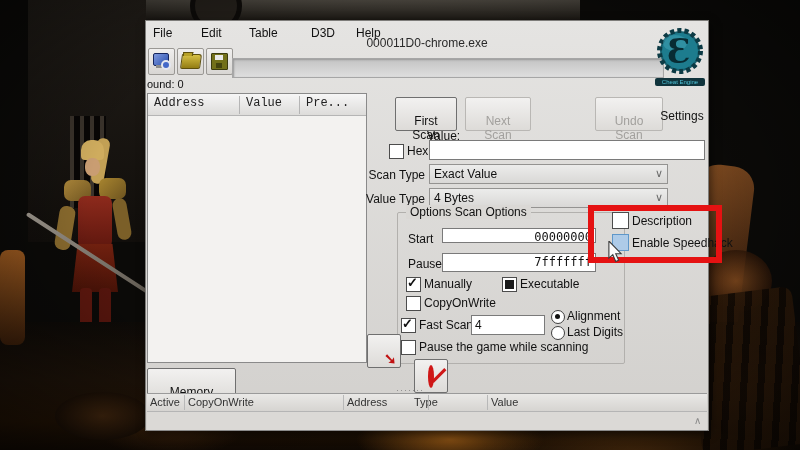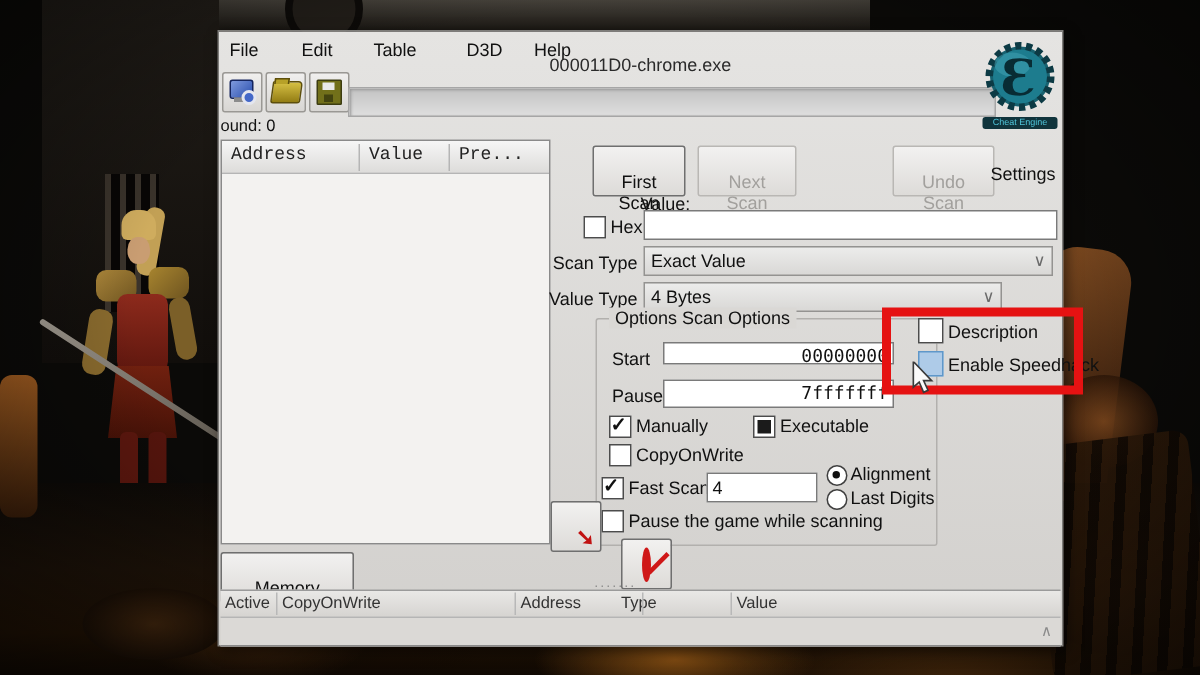--- a/index.html
+++ b/index.html
@@ -186,21 +186,21 @@
     <div class="logo-cap">Cheat Engine</div>
   </div>
   <div class="lbl" style="left:509px;top:88px;width:54px;text-align:center">Settings</div>
 
   <div class="lbl" style="left:281px;top:108px">Value:</div>
   <span class="cb" style="left:243px;top:123px"></span>
   <div class="lbl" style="left:261px;top:123px">Hex</div>
   <input class="tinput" style="left: 283px; top: 119px; width: 276px; height: 20px;" value="">
 
   <div class="lbl" style="left:213px;top:147px;width:66px;text-align:right">Scan Type</div>
-  <div class="combo" style="left:283px;top:143px;width:273px;height:20px">
+  <div class="combo" style="left:283px;top:143px;width:239px;height:20px">
     <span class="combo-text">Exact Value</span>
     <span class="combo-arrow">∨</span>
   </div>
   <div class="lbl" style="left:213px;top:171px;width:66px;text-align:right">Value Type</div>
   <div class="combo" style="left:283px;top:167px;width:239px;height:20px">
     <span class="combo-text">4 Bytes</span>
     <span class="combo-arrow">∨</span>
   </div>
 
   <div class="gbox" style="left:251px;top:191px;width:226px;height:150px">

